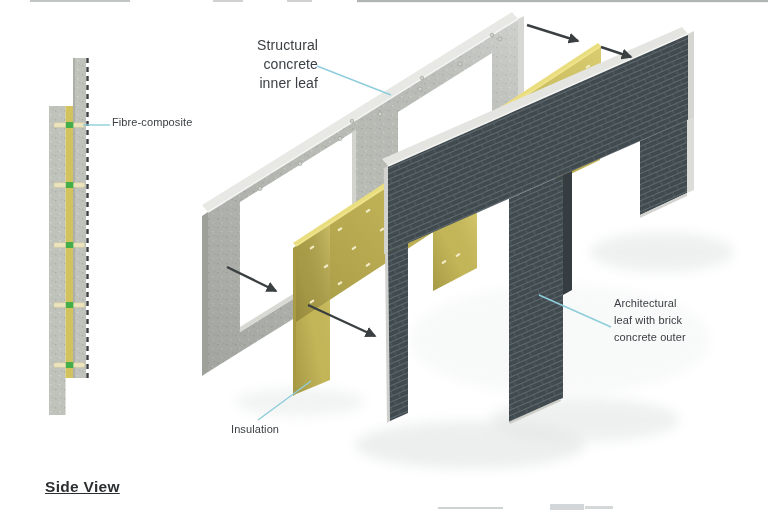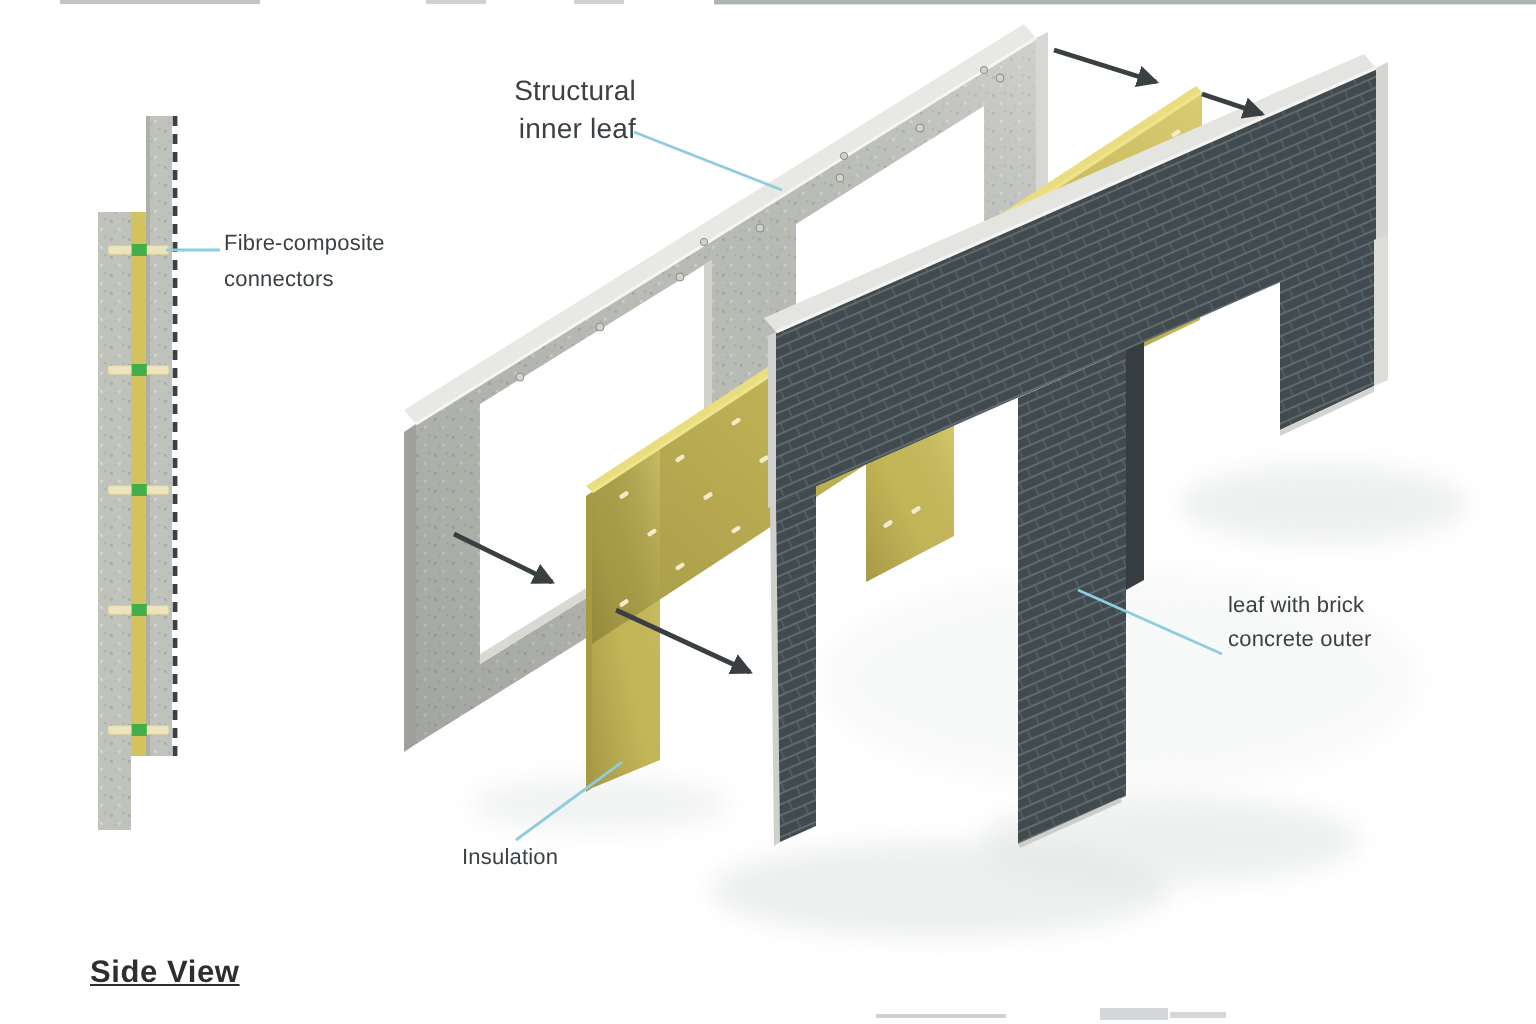--- a/index.html
+++ b/index.html
@@ -207,32 +207,33 @@
     <rect x="287" y="0" width="25" height="2" fill="#787f7f" opacity="0.35"></rect>
     <rect x="357" y="0" width="411" height="2.2" fill="#6e7678" opacity="0.55"></rect>
     <rect x="438" y="507" width="65" height="2" fill="#c3c8c8" opacity="0.8"></rect>
     <rect x="550" y="504" width="34" height="6" fill="#b7bdbf" opacity="0.6"></rect>
     <rect x="585" y="506" width="28" height="3" fill="#c3c8c8" opacity="0.7"></rect>
   </g>
 </svg>
 
   <div class="lbl lbl-right lbl-structural" style="left:230px;top:36px;width:88px;">
     <span>Structural</span>
+    <span>concrete</span>
     <span>inner leaf</span>
   </div>
 
   <div class="lbl" style="left:112px;top:114px;width:130px;line-height:17.5px;">
     <span>Fibre-composite</span>
-    <span>connectors</span>
   </div>
 
   <div class="lbl" style="left:231px;top:421px;width:90px;">
     <span>Insulation</span>
   </div>
 
   <div class="lbl" style="left:614px;top:295px;width:110px;">
+    <span>Architectural</span>
     <span>leaf with brick</span>
     <span>concrete outer</span>
   </div>
 
   <div class="caption" style="left:45px;top:478px;">Side View</div>
 
 </div>
 
 </body></html>

